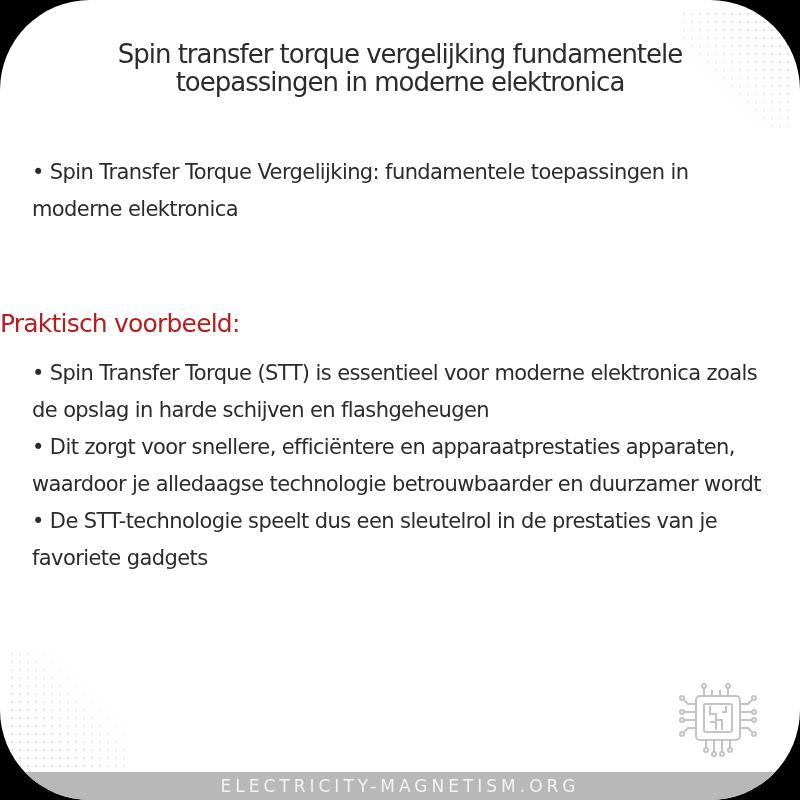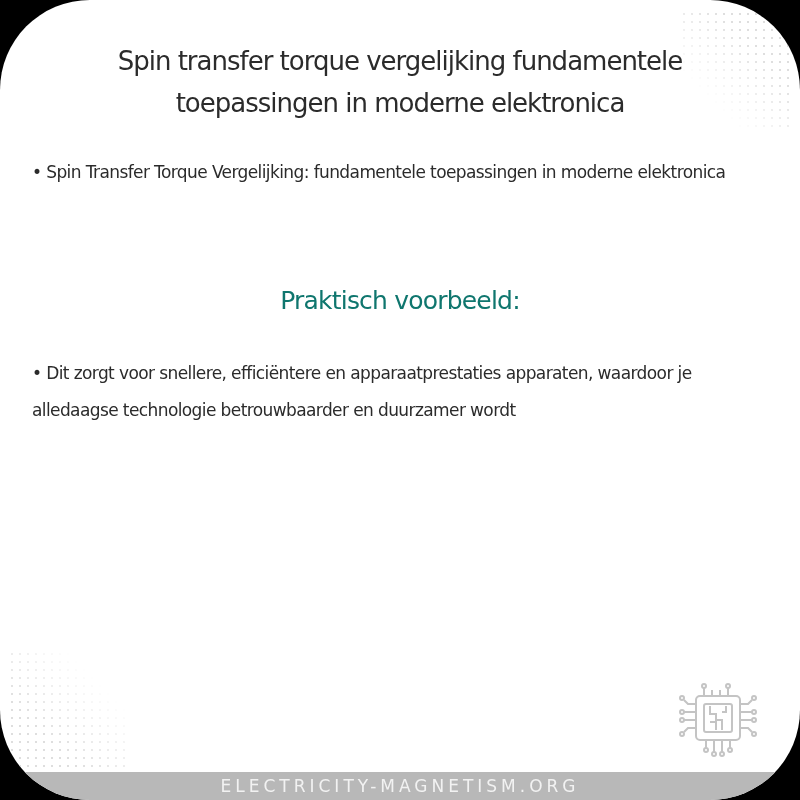--- a/index.html
+++ b/index.html
@@ -4,46 +4,48 @@
 <style>
   html,body{margin:0;padding:0;}
   body{width:800px;height:800px;background:#000;position:relative;overflow:hidden;font-family:"Liberation Sans","DejaVu Sans",sans-serif;}
   .card{position:absolute;left:0;top:0;width:800px;height:800px;background:#fff;border-radius:90px;overflow:hidden;}
   .dots-tr{position:absolute;right:10px;top:10px;width:110px;height:120px;
     background-image:radial-gradient(circle,#d6d6d6 1px,transparent 1.3px);background-size:8px 8px;opacity:.8;
     -webkit-mask-image:linear-gradient(225deg,#000 30%,transparent 75%);mask-image:linear-gradient(225deg,#000 30%,transparent 75%);}
   .dots-bl{position:absolute;left:8px;top:650px;width:120px;height:120px;
     background-image:radial-gradient(circle,#d6d6d6 1px,transparent 1.3px);background-size:8px 8px;opacity:.8;
     -webkit-mask-image:linear-gradient(45deg,#000 30%,transparent 75%);mask-image:linear-gradient(45deg,#000 30%,transparent 75%);}
-  .title{position:absolute;left:40px;right:40px;top:40px;text-align:center;color:#2b2b2b;font-size:26px;line-height:42px;font-family:"DejaVu Sans",sans-serif;letter-spacing:-1px;}
-  .list{position:absolute;left:32px;right:24px;color:#2b2b2b;font-size:17px;line-height:37px;font-family:"DejaVu Sans",sans-serif;letter-spacing:-0.6px;}
+  .title{position:absolute;left:40px;right:40px;top:40px;text-align:center;color:#2b2b2b;font-size:26px;line-height:28px;font-family:"DejaVu Sans",sans-serif;letter-spacing:-1px;}
+  .list{position:absolute;left:32px;right:24px;color:#2b2b2b;font-size:21px;line-height:37px;font-family:"DejaVu Sans",sans-serif;letter-spacing:-0.6px;}
   .list1{top:154px;}
   .list2{top:355px;}
-  .subtitle{position:absolute;left:0;right:0;top:286px;text-align:center;color:#0f766e;font-size:25px;font-family:"DejaVu Sans",sans-serif;letter-spacing:-0.8px;}
+  .subtitle{position:absolute;left:0;right:0;top:309px;text-align:left;color:#b91c1c;font-size:25px;font-family:"DejaVu Sans",sans-serif;letter-spacing:-0.8px;}
   .item{display:block;}
   .footer{position:absolute;left:0;right:0;top:772px;height:28px;background:#b8b8b8;color:#f2f2f2;text-align:center;font-size:17px;line-height:28px;letter-spacing:4px;font-family:"DejaVu Sans",sans-serif;}
   .chip{position:absolute;left:676px;top:676px;width:84px;height:84px;}
 </style>
 </head>
 <body>
 
 <div class="card">
   <div class="dots-tr"></div>
   <div class="dots-bl"></div>
 
   <div class="title">Spin transfer torque vergelijking fundamentele toepassingen in moderne elektronica</div>
 
   <div class="list list1">
     <span class="item">• Spin Transfer Torque Vergelijking: fundamentele toepassingen in moderne elektronica</span>
   </div>
 
   <div class="subtitle">Praktisch voorbeeld:</div>
 
   <div class="list list2">
+    <span class="item">• Spin Transfer Torque (STT) is essentieel voor moderne elektronica zoals de opslag in harde schijven en flashgeheugen</span>
     <span class="item">• Dit zorgt voor snellere, efficiëntere en apparaatprestaties apparaten, waardoor je alledaagse technologie betrouwbaarder en duurzamer wordt</span>
+    <span class="item">• De STT-technologie speelt dus een sleutelrol in de prestaties van je favoriete gadgets</span>
   </div>
 
   <svg class="chip" viewBox="0 0 84 84" fill="none" stroke="#c4c4c4" stroke-width="2">
     <rect x="20" y="20" width="44" height="44" rx="4"></rect>
     <rect x="28" y="28" width="28" height="28" rx="2"></rect>
     <path d="M34 30v8h6v6h6v10M50 30v6h-4M34 46h6v8"></path>
     <path d="M20 28h-8l-4-4M20 36h-12M20 44h-12M20 52h-8l-4 4M64 28h8l4-4M64 36h12M64 44h12M64 52h8l4 4"></path>
     <path d="M30 64v8M38 64v12M46 64v12M54 64v8M28 20v-8M36 20v-6M44 20v-6M52 20v-8"></path>
     <circle cx="6" cy="22" r="2"></circle>
       <circle cx="6" cy="36" r="2"></circle>

